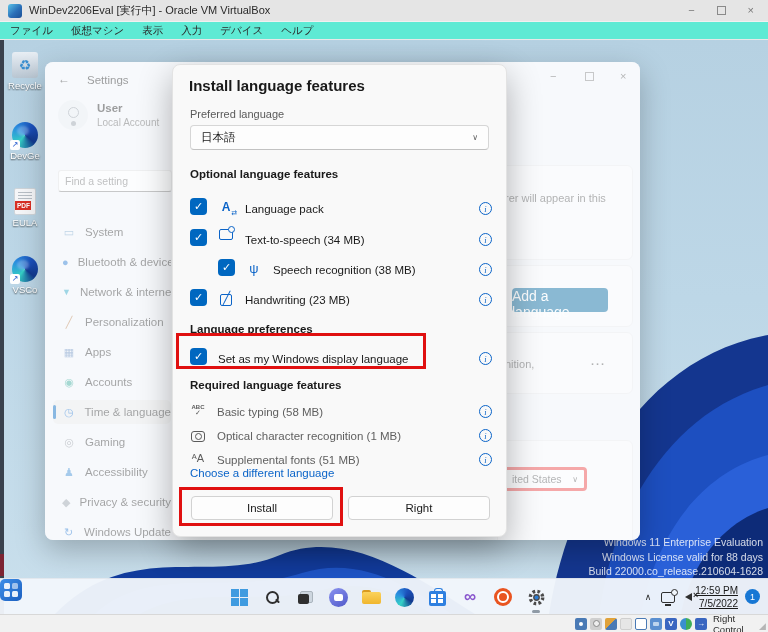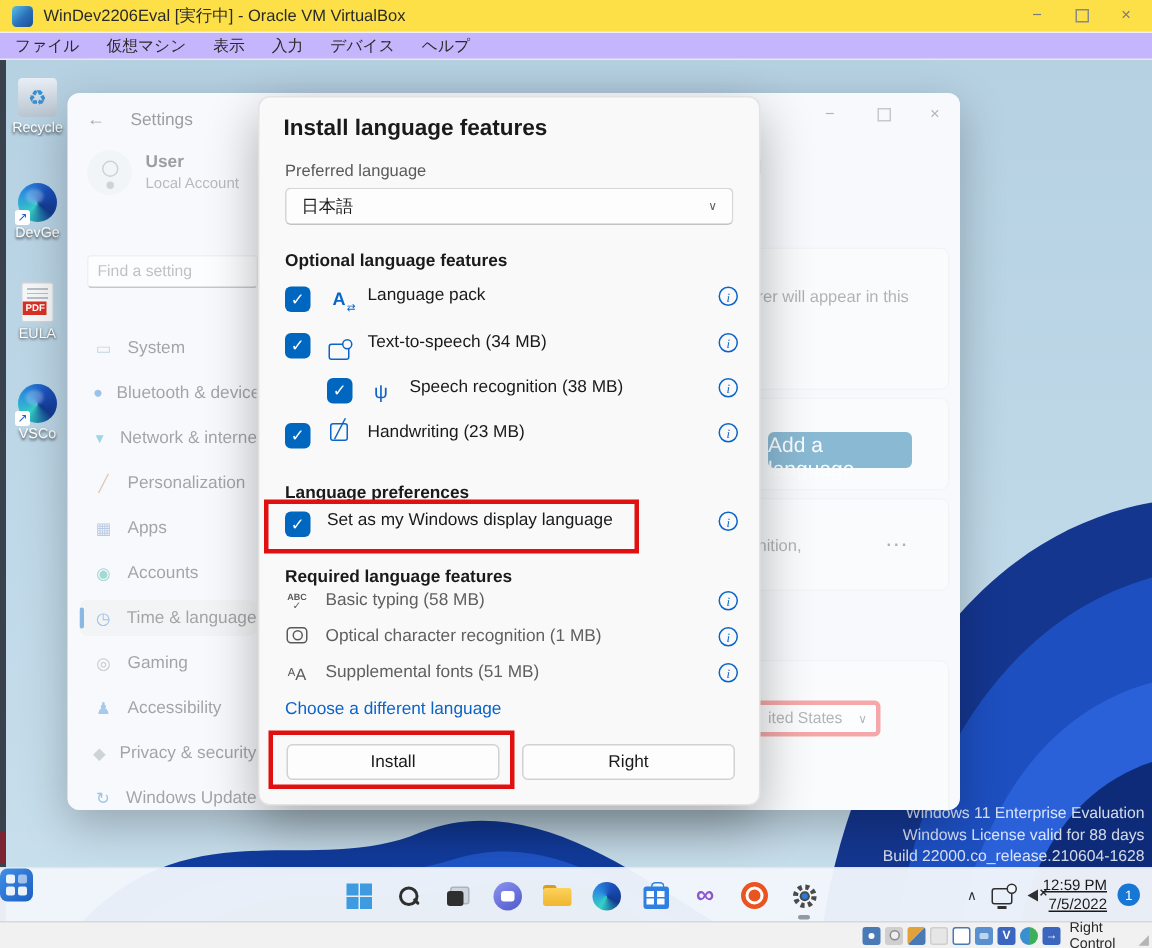--- a/index.html
+++ b/index.html
@@ -1,29 +1,29 @@
 <!DOCTYPE html>
 <html><head>
 <meta charset="utf-8">
 <style>
   * { margin:0; padding:0; box-sizing:border-box; }
   body { font-family:"Liberation Sans", sans-serif; background:#555; }
   .root { position:relative; width:768px; height:632px; background:#fff; overflow:hidden;
           font-family:"Liberation Sans", sans-serif; }
 
   
-  .titlebar { position:absolute; left:0; top:0; width:768px; height:22px; background:#fde047;
+  .titlebar { position:absolute; left:0; top:0; width:768px; height:22px; background:#e5e5e5;
               display:flex; align-items:center; padding:0 8px; border-bottom:1px solid #f0f0f0; }
   .vb-logo { width:14px; height:14px; border-radius:3px; margin-right:7px;
              background:linear-gradient(135deg,#59c2e8 0%,#2a6fb8 55%,#1b4f96 100%); }
   .title-text { font-size:11px; color:#2a2a2a; }
   .tb-controls { margin-left:auto; display:flex; gap:22px; align-items:center; padding-right:6px; color:#7a7a7a; }
   .tbc { font-size:11px; line-height:11px; cursor:default; }
   .g-max { width:9px; height:9px; border:1px solid #8a8a8a; display:inline-block; }
-  .menubar { position:absolute; left:0; top:22px; width:768px; height:18px; background:#c4b5fd;
+  .menubar { position:absolute; left:0; top:22px; width:768px; height:18px; background:#5eead4;
              display:flex; align-items:center; gap:18px; padding:0 10px; border-bottom:1px solid #e8e8e8; }
   .menu-item { font-size:10.5px; color:#2a2a2a; }
 
   
   .vm-screen { position:absolute; left:0; top:40px; width:768px; height:574px; overflow:hidden;
                background:linear-gradient(180deg,#b6d1e2 0%,#bdd7e7 45%,#c9dfec 100%); }
   .wallpaper { position:absolute; left:0; top:0; z-index:0; }
   .left-strip { position:absolute; left:0; top:0; width:4px; height:574px; background:#39414d; z-index:1; }
   .maroon-mark { position:absolute; left:0; top:514px; width:4px; height:22px; background:#7c2433; z-index:2; }
 
@@ -102,21 +102,21 @@
   .dialog { position:absolute; left:172px; top:24px; width:335px; height:473px; z-index:10;
             background:#f9f9f9; border:1px solid #e3e3e3; border-radius:8px;
             box-shadow:0 12px 34px rgba(0,0,0,0.3); }
   .d-title { position:absolute; left:16px; top:12px; font-size:15px; font-weight:bold; color:#1a1a1a; }
   .d-plabel { position:absolute; left:17px; top:43px; font-size:11px; color:#5a5a5a; }
   .dd { position:absolute; left:17px; top:60px; right:17px; height:25px; background:#fdfdfd;
         border:1px solid #d6d6d6; border-bottom-color:#c2c2c2; border-radius:4px;
         display:flex; align-items:center; padding:0 10px; font-size:11.5px; color:#1a1a1a; }
   .chev { margin-left:auto; font-size:8px; color:#5f5f5f; }
   .sect { position:absolute; left:17px; font-size:11.5px; font-weight:bold; color:#1a1a1a; }
-  .feat-row { position:absolute; left:17px; right:14px; height:24px; display:flex; align-items:flex-start; gap:11px; }
+  .feat-row { position:absolute; left:17px; right:14px; height:24px; display:flex; align-items:flex-end; gap:11px; }
   .feat-row.indent { padding-left:28px; }
   .cbx { width:17px; height:17px; background:#0067c0; border-radius:4px; color:#fff;
          display:grid; place-items:center; font-size:11px; flex:0 0 17px; }
   .cbx::after { content:"✓"; }
   .feat-label { flex:1; font-size:11.5px; color:#1a1a1a; white-space:nowrap; overflow:hidden; }
   .req-label { color:#5f5f5f; }
   .info { width:13px; height:13px; border:1px solid #0b64c8; border-radius:50%; color:#0b64c8;
           font-size:8.5px; display:grid; place-items:center; flex:0 0 13px;
           font-family:"Liberation Serif",serif; font-style:italic; }
   .info::after { content:"i"; }

